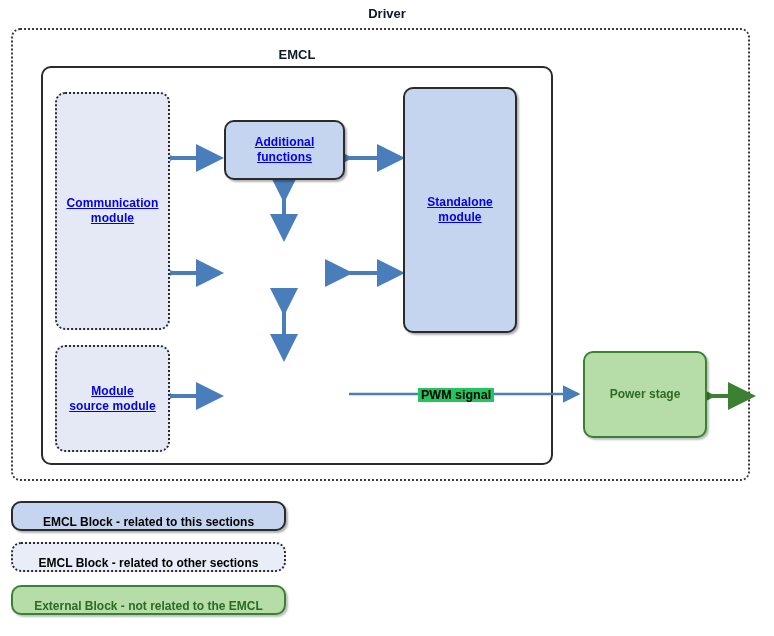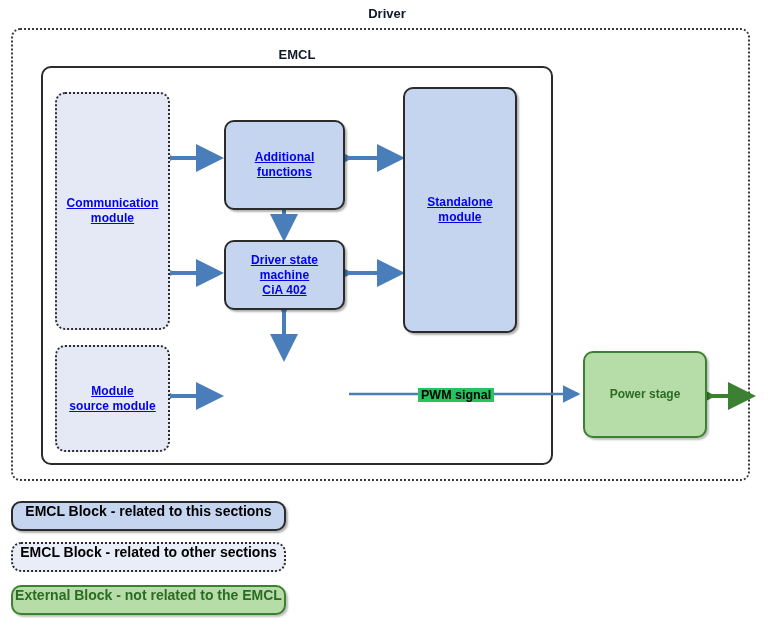--- a/index.html
+++ b/index.html
@@ -85,25 +85,25 @@
     font-weight: bold;
     color: #000000;
     background: #22c55e;
     padding: 0 3px;
     white-space: nowrap;
   }
 
   
   .legend-item {
     display: flex;
-    align-items: flex-start;
+    align-items: flex-end;
     justify-content: center;
     text-align: center;
     border-radius: 10px;
-    font-size: 14px;
+    font-size: 12px;
     font-weight: bold;
   }
   .legend-solid {
     background: #c6d5ef;
     border: 2px solid #2b2b2b;
     box-shadow: 2px 2px 2px rgba(0,0,0,0.30);
     color: #000000;
   }
   .legend-dotted {
     background: #e9edf7;
@@ -175,34 +175,27 @@
     </span>
   </div>
 
   <div class="abs block block-dotted" style="left:55px; top:345px; width:115px; height:107px;">
     <span class="block-label-link">
       <span>Module </span><br>
       <span>source module</span>
     </span>
   </div>
 
-  <div class="abs block block-solid" style="left:224px; top:120px; width:121px; height:90px;">
+  <div class="abs block block-solid" style="left:224px; top:120px; width:121px; height:60px;">
     <span class="block-label-link">
       <span>Additional </span><br>
       <span>functions</span>
     </span>
   </div>
 
-  <div class="abs block block-solid" style="left:224px; top:240px; width:121px; height:70px;">
-    <span class="block-label-link">
-      <span>Driver state </span><br>
-      <span>machine </span><br>
-      <span>CiA 402</span>
-    </span>
-  </div>
 
 
   <div class="abs block block-solid" style="left:403px; top:87px; width:114px; height:246px;">
     <span class="block-label-link">
       <span>Standalone </span><br>
       <span>module</span>
     </span>
   </div>
 
   <div class="abs block block-green" style="left:583px; top:351px; width:124px; height:87px;">

